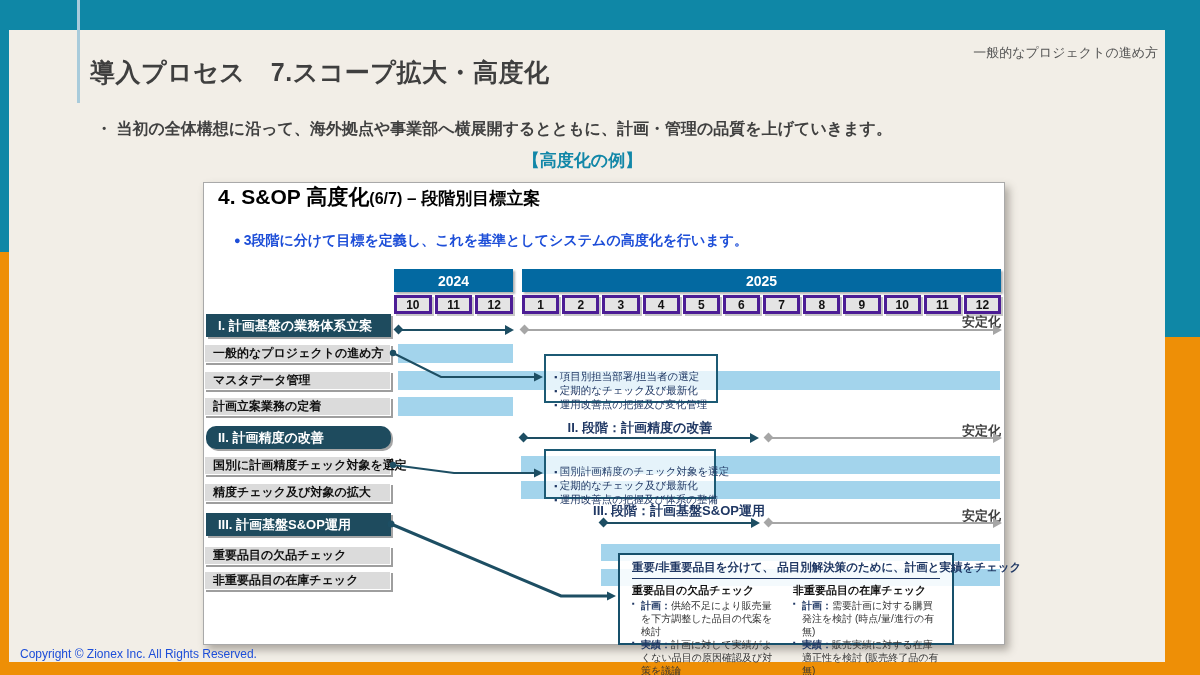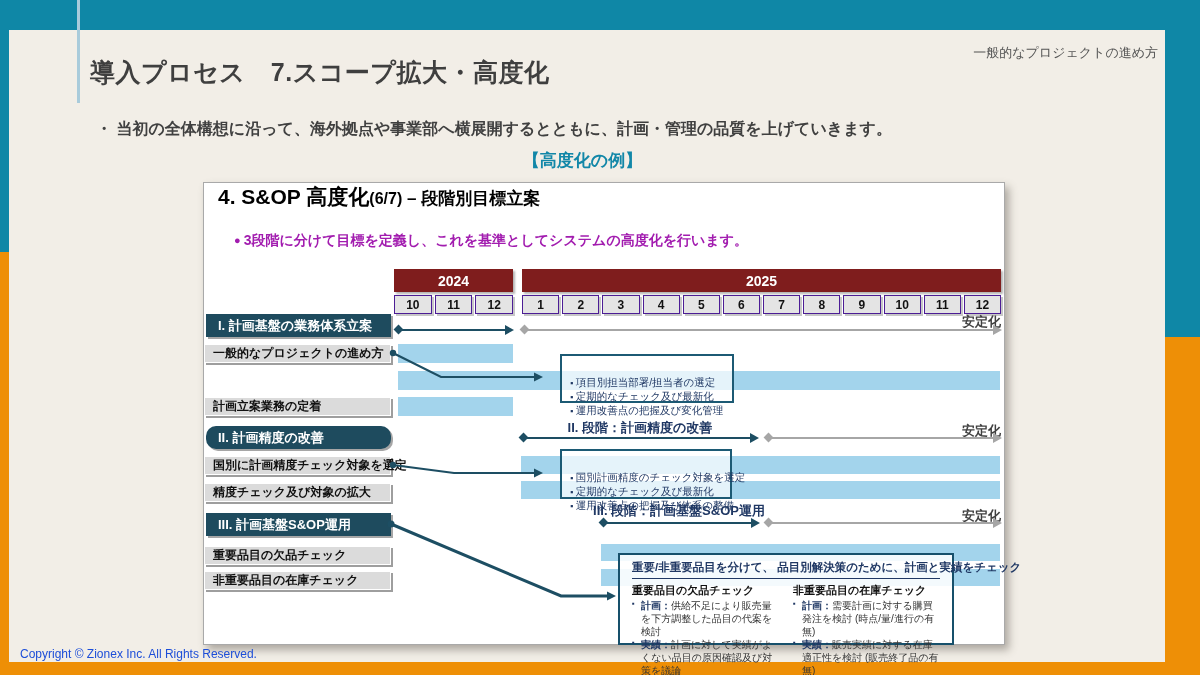--- a/index.html
+++ b/index.html
@@ -30,29 +30,29 @@
   .footer { position:absolute; left:20px; top:647px; font-size:12px; color:#1d4ed8; }
 
   
   .panel { position:absolute; left:203px; top:182px; width:802px; height:463px;
            background:#FFFFFF; border:1px solid #A9A9A9;
            box-shadow:4px 5px 8px rgba(90,85,75,.45); }
   .p-title { position:absolute; left:14px; top:0; color:#000; white-space:nowrap; }
   .p-title .t-main  { font-size:21px; font-weight:bold; }
   .p-title .t-paren { font-size:16px; font-weight:bold; }
   .p-title .t-rest  { font-size:17px; font-weight:bold; }
-  .p-sub { position:absolute; left:30px; top:49px; font-size:14px; font-weight:bold; color:#a21caf; }
+  .p-sub { position:absolute; left:30px; top:49px; font-size:14px; font-weight:bold; color:#1d4ed8; }
   .p-sub::before { content:"● "; font-size:11px; vertical-align:1px; }
 
   
-  .year-bar { position:absolute; height:23px; background:#7f1d1d; color:#fff;
+  .year-bar { position:absolute; height:23px; background:#0369a1; color:#fff;
               font-size:14px; font-weight:bold; display:flex; align-items:center; justify-content:center;
               box-shadow:2px 2px 2px rgba(0,0,0,.3); }
   .months { position:absolute; height:19px; display:flex; gap:3px; }
-  .mcell { flex:1; background:#E4E4E4; border:1px solid #4c1d95;
+  .mcell { flex:1; background:#E4E4E4; border:3px solid #4c1d95;
            box-shadow:2px 2px 0 rgba(0,0,0,.22);
            font-size:12px; font-weight:bold; color:#111;
            display:flex; align-items:center; justify-content:center; }
 
   
   .sec-header { position:absolute; left:2px; width:185px; height:23px; background:#1E4B5E;
                 color:#fff; font-size:13px; font-weight:bold; display:flex; align-items:center;
                 padding-left:12px; box-shadow:2px 2px 0 rgba(0,0,0,.35); }
   .row-box { position:absolute; left:0; width:187px; height:19px; background:#DBDBDB;
              border:1px solid #FFFFFF; box-shadow:2px 2px 0 #9E9E9E;
@@ -72,21 +72,21 @@
   .arr-teal::after  { border-left:9px solid #1D4E63; }
   .arr-gray { background:#A6A6A6; }
   .arr-gray::before { background:#A6A6A6; }
   .arr-gray::after  { border-left:9px solid #A6A6A6; }
 
   .stab { position:absolute; text-align:right; font-size:13px; font-weight:bold; color:#404040; }
   .phase-label { position:absolute; text-align:center; font-size:13px; font-weight:bold; color:#203864; white-space:nowrap; }
 
   
   .callout { position:absolute; z-index:4; background:rgba(255,255,255,.72);
-             border:2px solid #1C5A74; padding:20px 6px 3px 8px;margin-left:16px; }
+             border:2px solid #1C5A74; padding:14px 6px 3px 8px; }
   .callout .ci { font-size:10.5px; color:#203864; line-height:1.32; white-space:nowrap; }
   .callout .ci::before { content:"▪ "; font-size:9px; }
 
   
   .detail-box { position:absolute; left:414px; top:370px; width:336px; height:92px;
                 background:rgba(255,255,255,.88); border:2px solid #17506B; z-index:4; }
   .db-title { margin:5px 12px 0; padding-bottom:3px; border-bottom:1.5px solid #203864;
               text-align:center; font-size:11.5px; font-weight:bold; color:#203864; white-space:nowrap; }
   .db-cols { display:flex; gap:12px; padding:4px 10px 4px 12px; }
   .db-col { flex:1; }
@@ -144,20 +144,21 @@
     <div class="mcell">12</div>
   </div>
 
   <div class="sec-header" style="top:131px;">I. 計画基盤の業務体系立案</div>
   <div class="dbl arr-teal" style="left:192px;top:146px;width:116px;"></div>
   <div class="stab" style="left:318px;top:130px;width:479px;">安定化</div>
   <div class="dbl arr-gray" style="left:318px;top:146px;width:478px;"></div>
 
   <div class="row-box" style="top:161px;">一般的なプロジェクトの進め方</div>
   <div class="bar" style="left:194px;top:161px;width:115px;height:19px;"></div>
+  <div class="row-box" style="top:188px;">マスタデータ管理</div>
   <div class="bar" style="left:194px;top:188px;width:602px;height:19px;"></div>
   <div class="row-box" style="top:214px;">計画立案業務の定着</div>
   <div class="bar" style="left:194px;top:214px;width:115px;height:19px;"></div>
 
   <div class="callout" style="left:340px;top:171px;width:174px;height:49px;">
     <div class="ci">項目別担当部署/担当者の選定</div>
     <div class="ci">定期的なチェック及び最新化</div>
     <div class="ci">運用改善点の把握及び変化管理</div>
   </div>
 

